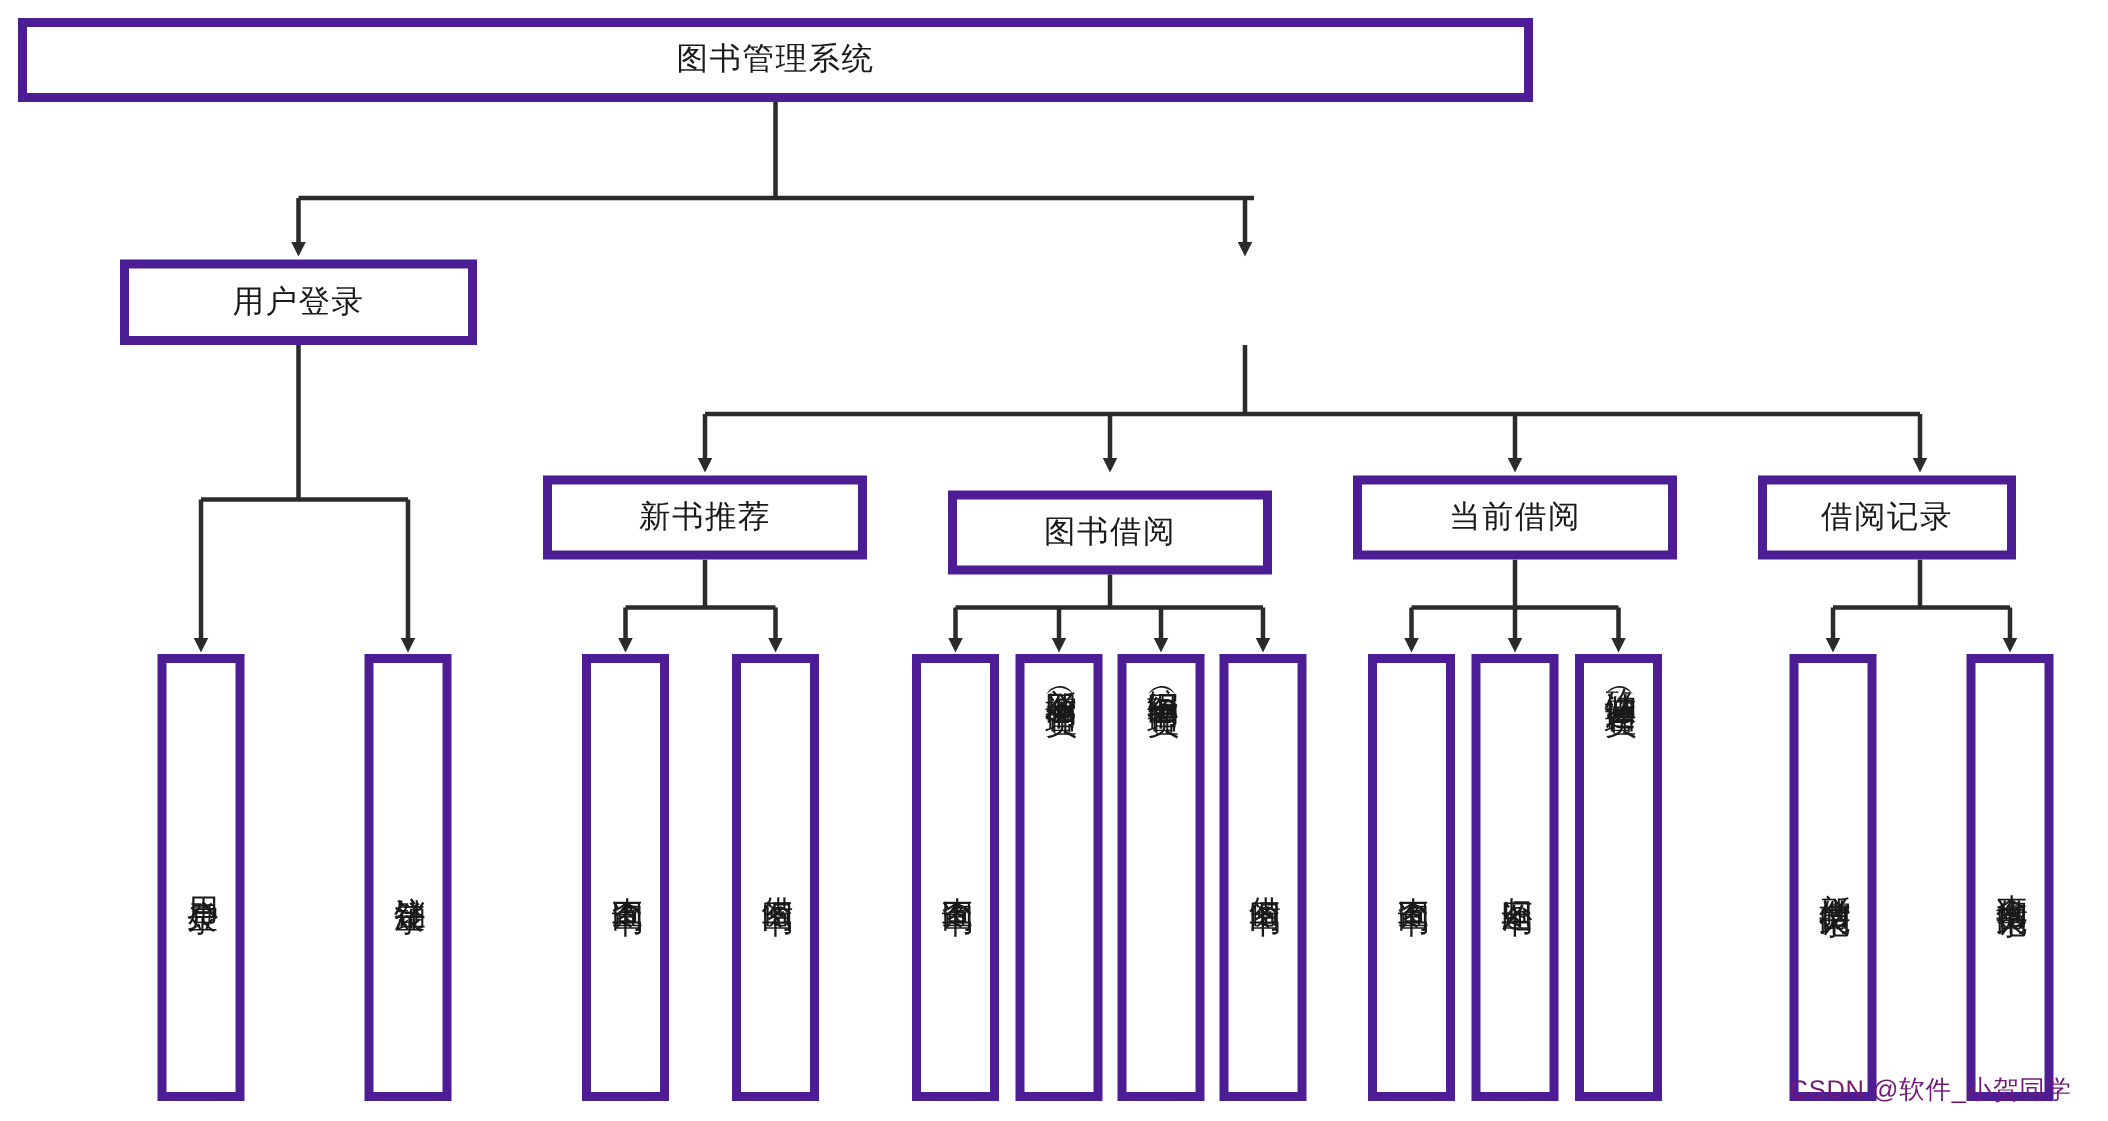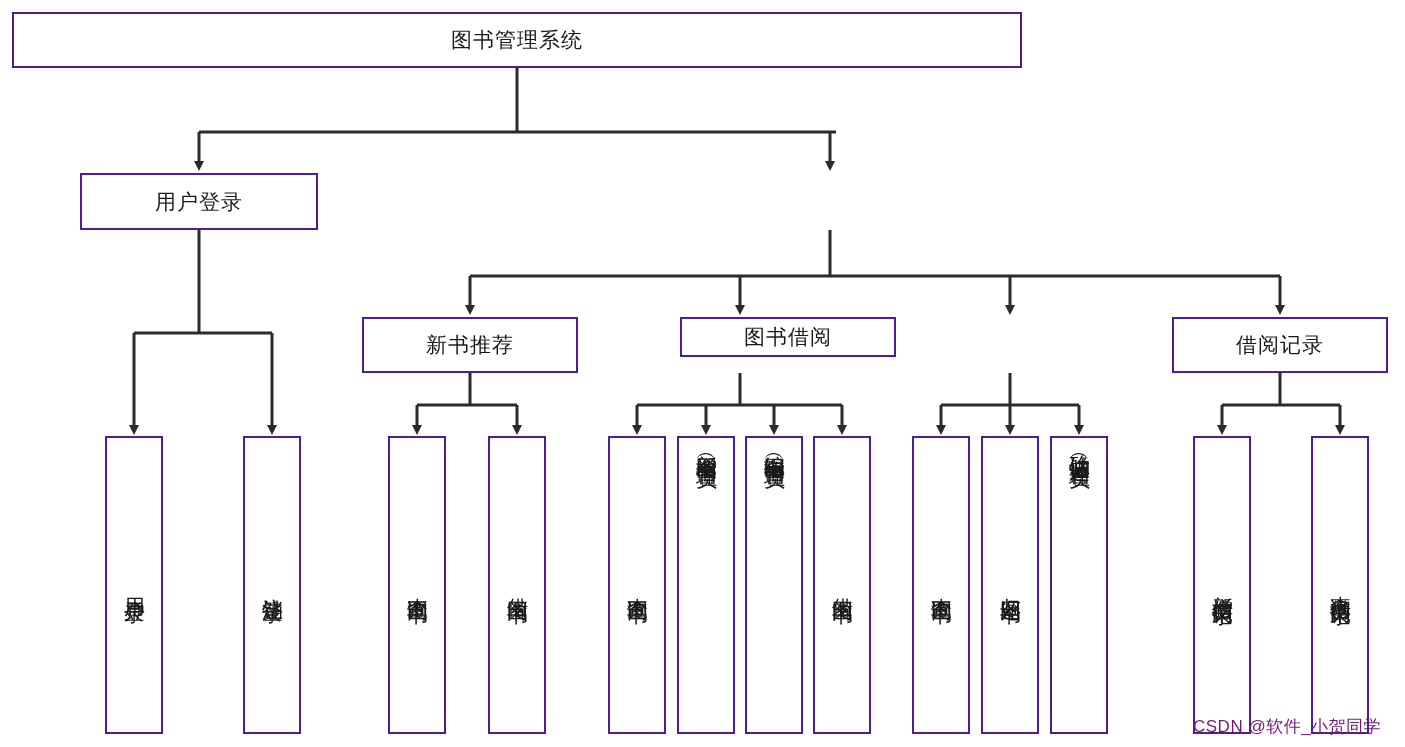--- a/index.html
+++ b/index.html
@@ -20,21 +20,21 @@
   #wires {
     position: absolute;
     left: 0;
     top: 0;
     width: 1405px;
     height: 747px;
   }
   .node {
     position: absolute;
     box-sizing: border-box;
-    border: 2px solid #4c1d95;
+    border: 6px solid #4c1d95;
     background: #ffffff;
     color: #1a1a1a;
     display: flex;
     align-items: center;
     justify-content: center;
     z-index: 2;
   }
   .node-label {
     font-size: 21px;
     line-height: 1.1;
@@ -125,24 +125,27 @@
     <span class="node-label">图书管理系统</span>
   </div>
 
   <div class="node" style="left:80px; top:173px; width:238px; height:57px;">
     <span class="node-label">用户登录</span>
   </div>
 
   <div class="node" style="left:362px; top:317px; width:216px; height:56px;">
     <span class="node-label">新书推荐</span>
   </div>
-  <div class="node" style="left:632px; top:317px; width:216px; height:40px;margin-left:48px;">
+  <div class="node" style="left:632px; top:327px; width:216px; height:56px;">
     <span class="node-label">图书借阅</span>
   </div>
-  <div class="node" style="left:1172px; top:317px; width:216px; height:56px;">
+  <div class="node" style="left:902px; top:317px; width:216px; height:56px;">
+    <span class="node-label">当前借阅</span>
+  </div>
+  <div class="node" style="left:1172px; top:317px; width:172px; height:56px;">
     <span class="node-label">借阅记录</span>
   </div>
 
   <div class="node leaf center-text" style="left:105px; top:436px; width:58px; height:298px;">
     <span class="node-label">用户登录</span>
   </div>
   <div class="node leaf center-text" style="left:243px; top:436px; width:58px; height:298px;">
     <span class="node-label">注销登录</span>
   </div>
 

